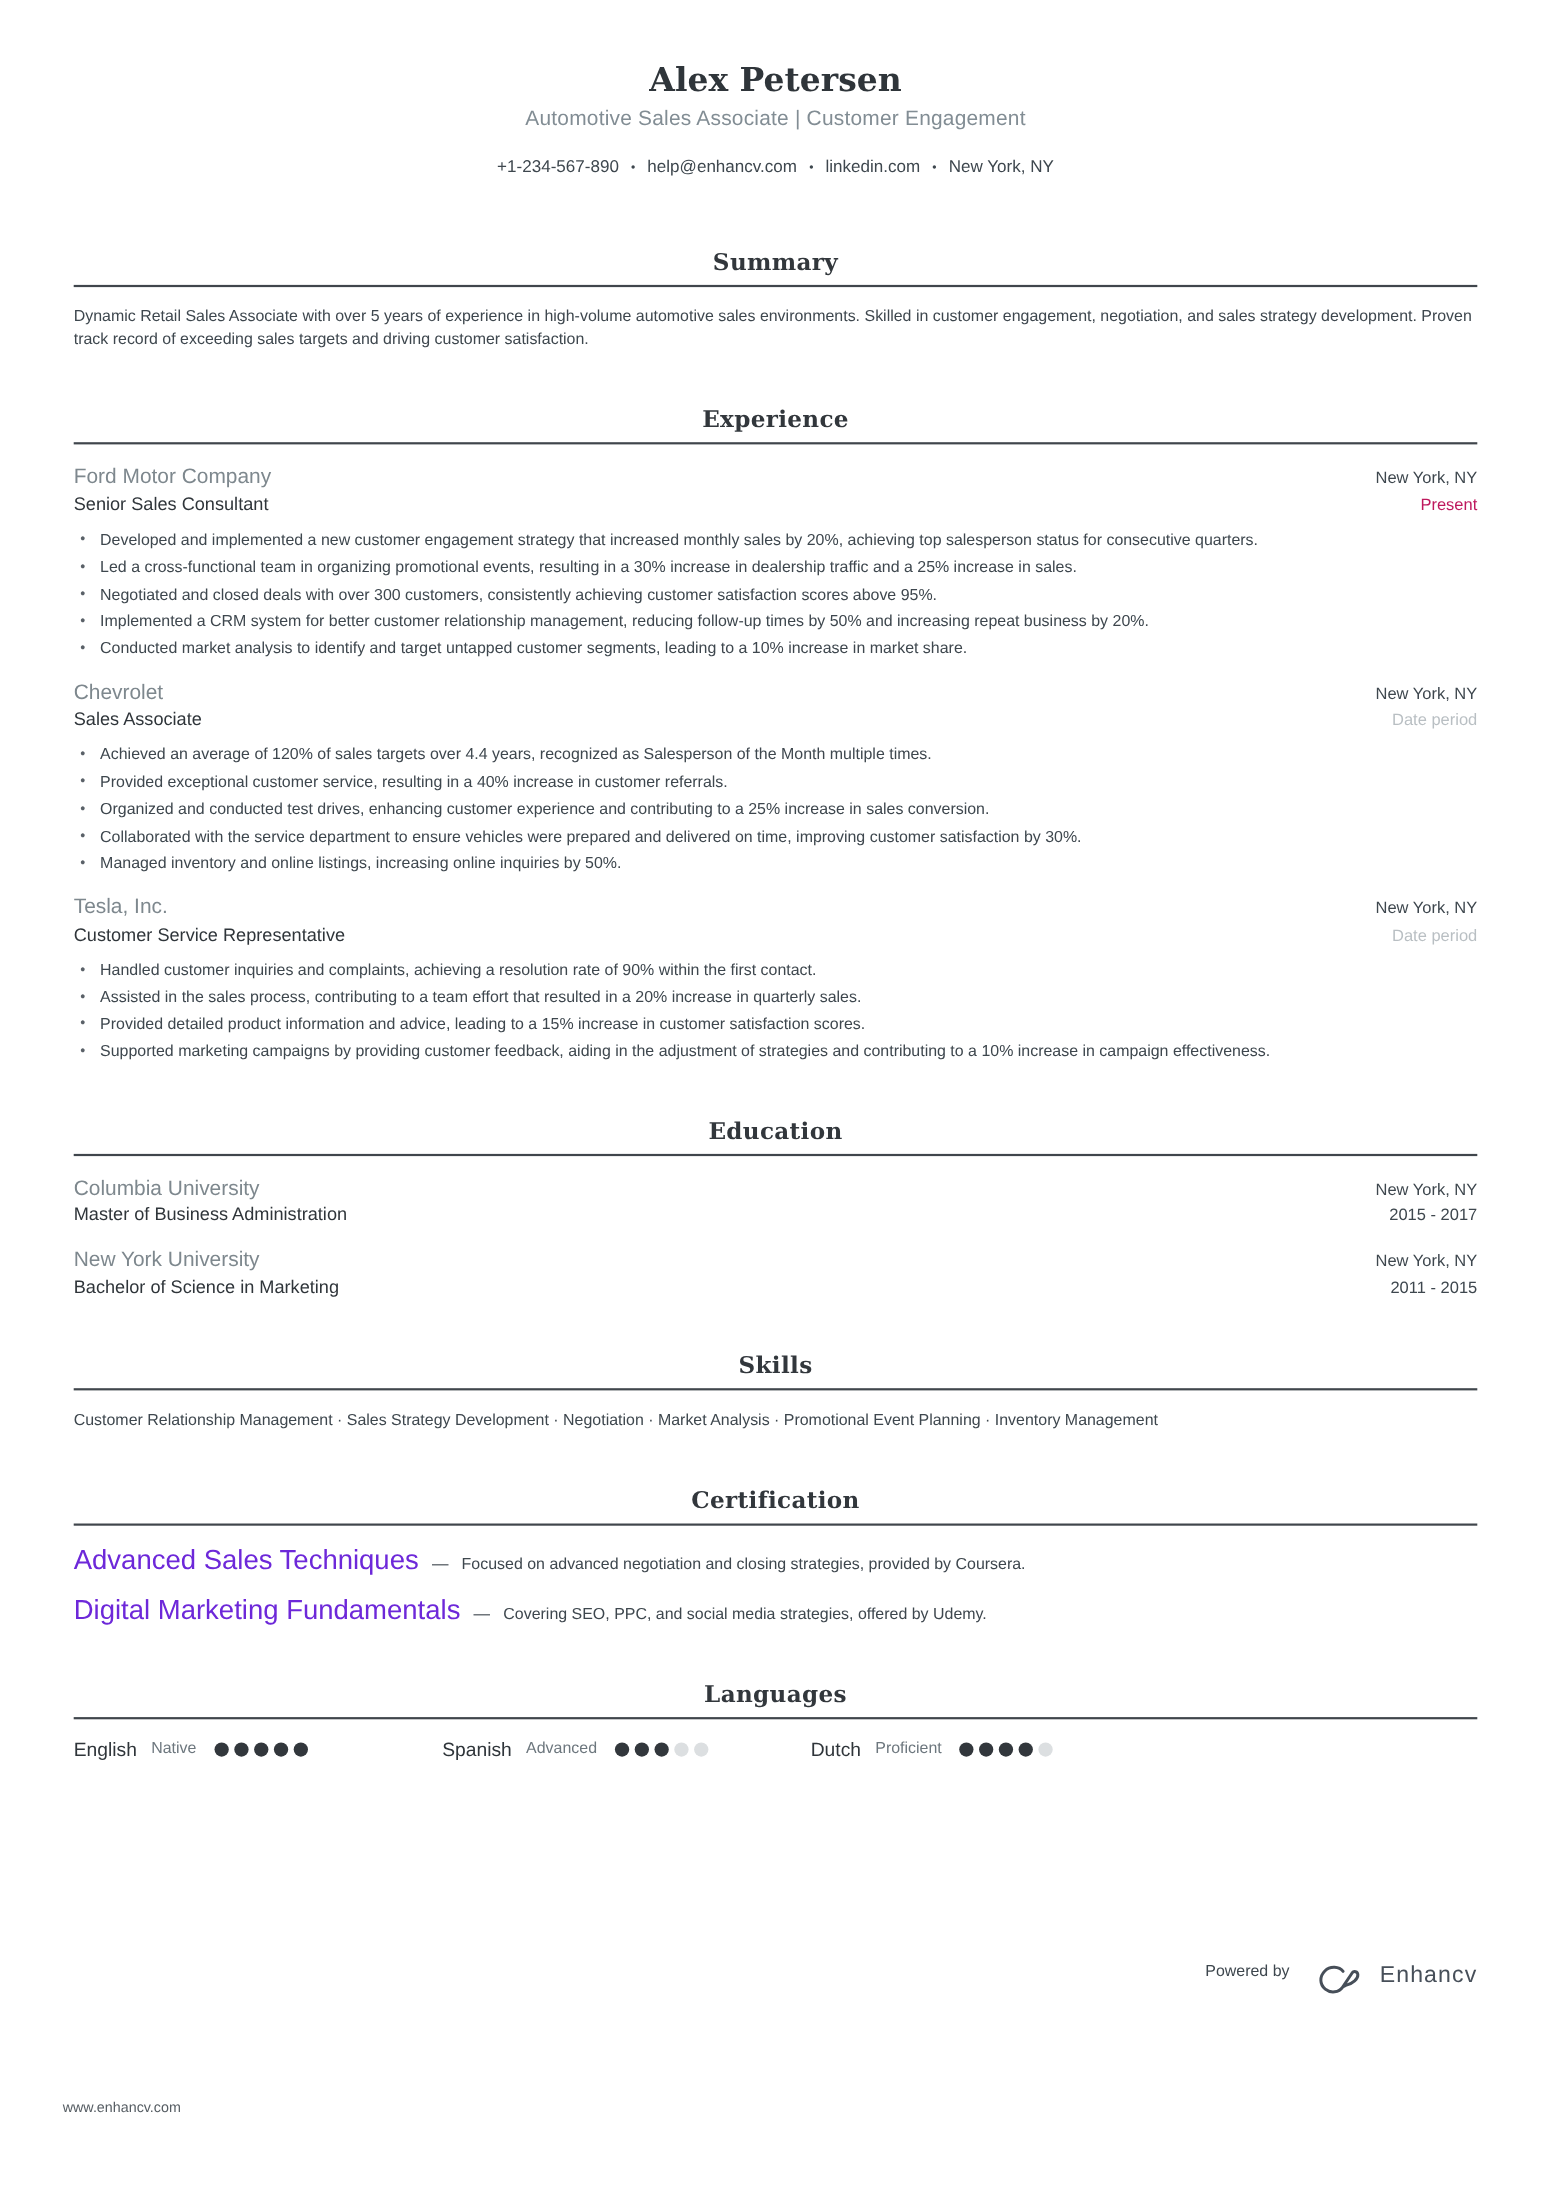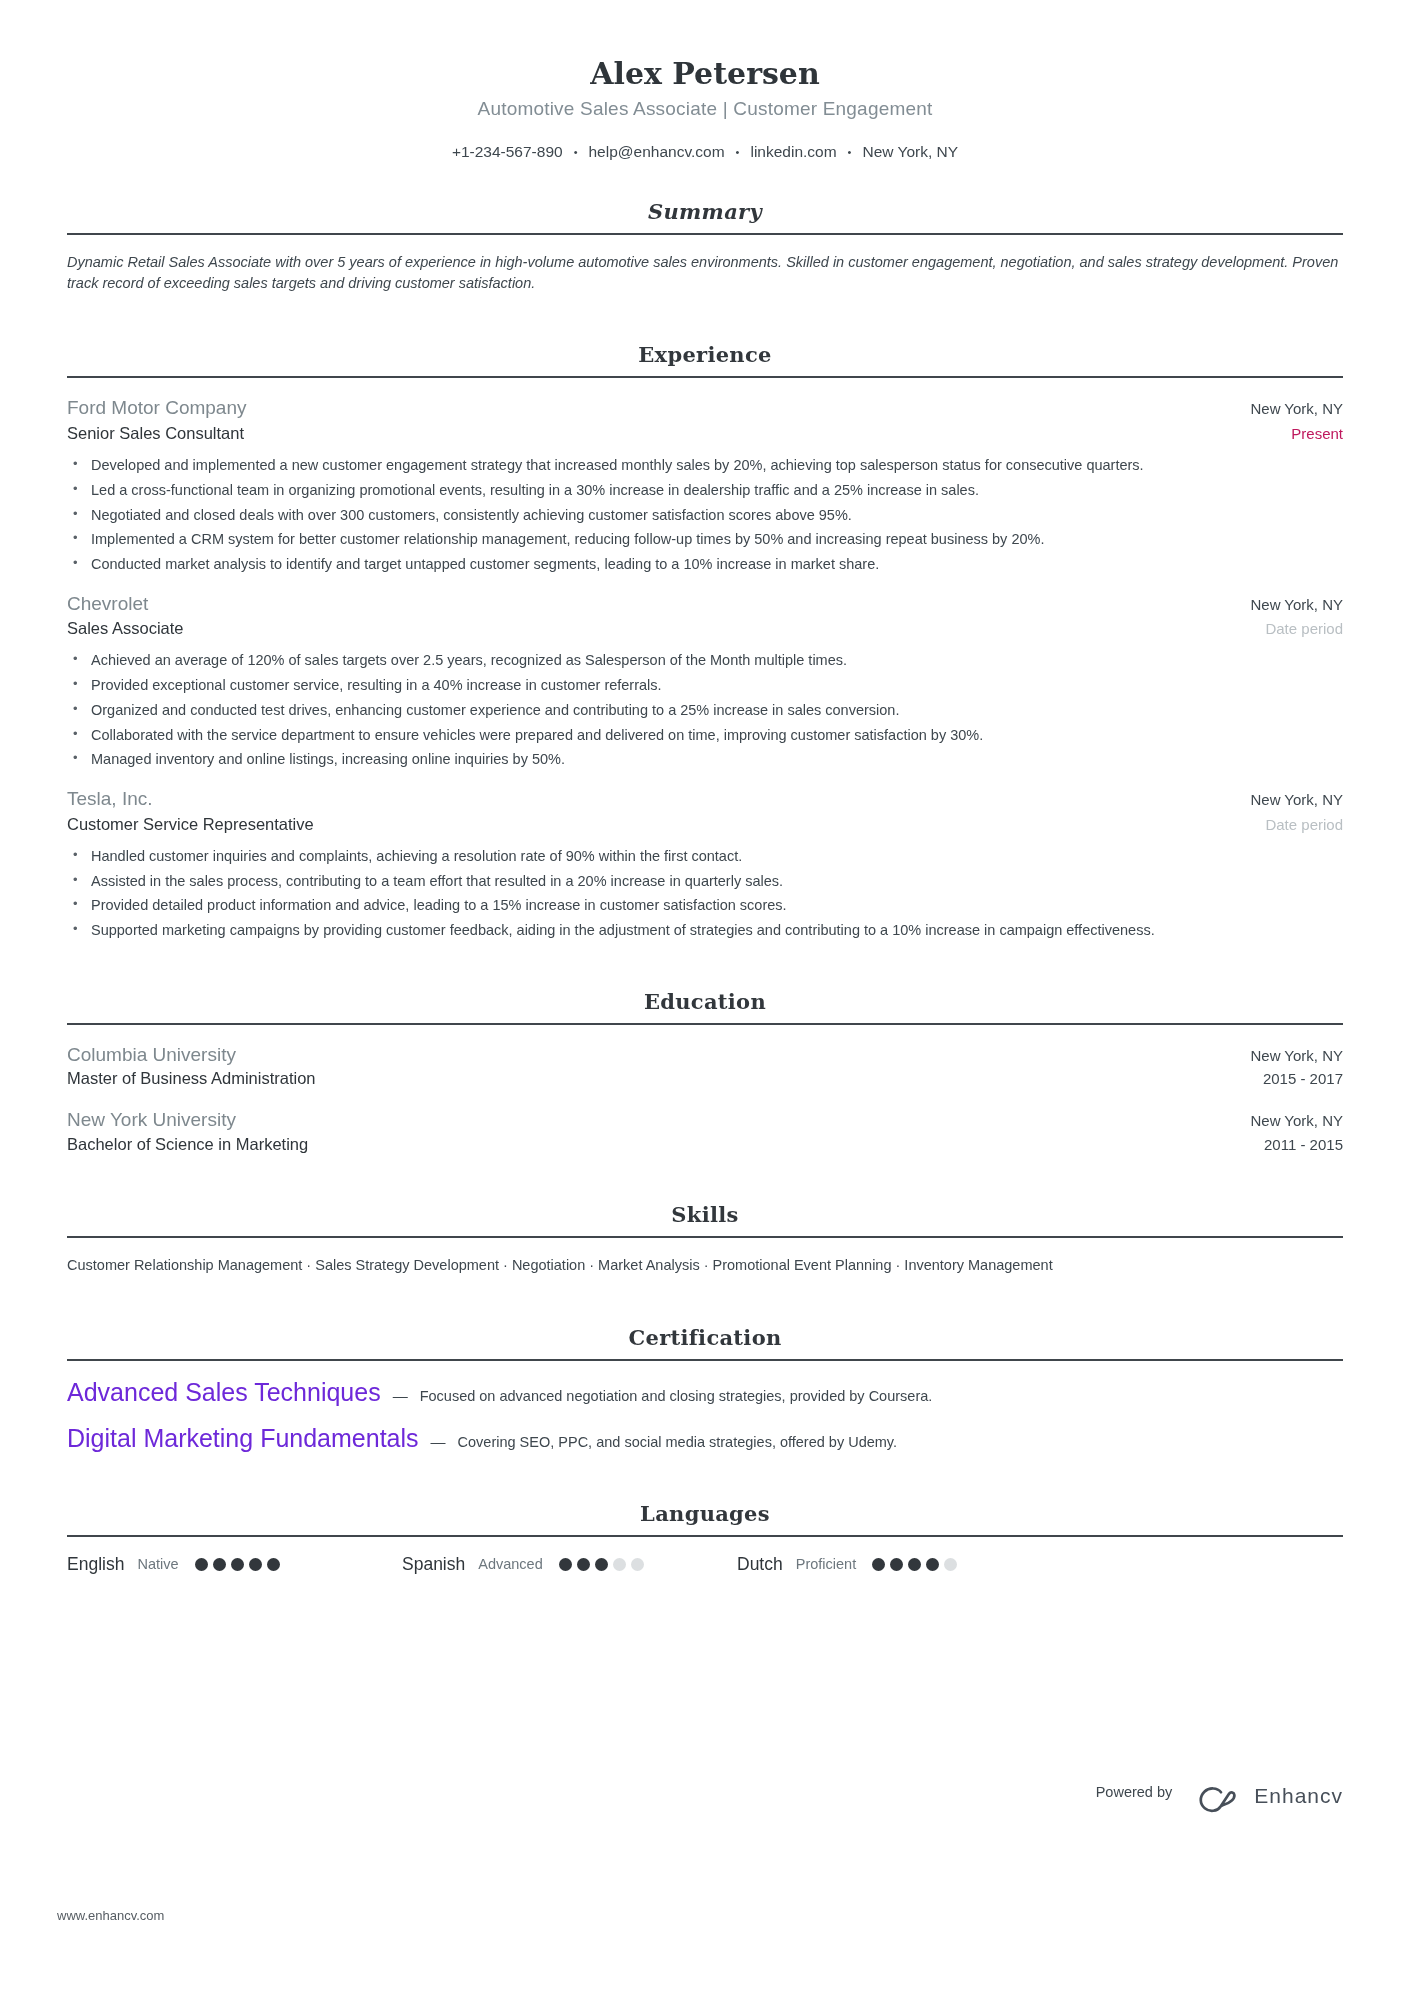--- a/index.html
+++ b/index.html
@@ -180,21 +180,21 @@
       <span>+1-234-567-890</span>
       <span class="sep">•</span>
       <span>help@enhancv.com</span>
       <span class="sep">•</span>
       <span>linkedin.com</span>
       <span class="sep">•</span>
       <span>New York, NY</span>
     </div>
   </header>
 
-  <section style="margin-top:38px;font-style:italic;">
+  <section style="margin-top:64px;">
     <h2 class="sec-title">Summary</h2>
     <div class="sec-rule"></div>
     <div class="sec-body">
       <p class="summary-text">Dynamic Retail Sales Associate with over 5 years of experience in high-volume automotive sales environments. Skilled in customer engagement, negotiation, and sales strategy development. Proven track record of exceeding sales targets and driving customer satisfaction.</p>
     </div>
   </section>
 
   <section>
     <h2 class="sec-title">Experience</h2>
     <div class="sec-rule"></div>
@@ -221,21 +221,21 @@
       <article class="entry">
         <div class="entry-row">
           <span class="company">Chevrolet</span>
           <span class="location">New York, NY</span>
         </div>
         <div class="entry-row">
           <span class="role">Sales Associate</span>
           <span class="period placeholder">Date period</span>
         </div>
         <ul class="bullets">
-          <li>Achieved an average of 120% of sales targets over 2.5 years, recognized as Salesperson of the Month multiple times.</li>
+          <li>Achieved an average of 120% of sales targets over 4.4 years, recognized as Salesperson of the Month multiple times.</li>
           <li>Provided exceptional customer service, resulting in a 40% increase in customer referrals.</li>
           <li>Organized and conducted test drives, enhancing customer experience and contributing to a 25% increase in sales conversion.</li>
           <li>Collaborated with the service department to ensure vehicles were prepared and delivered on time, improving customer satisfaction by 30%.</li>
           <li>Managed inventory and online listings, increasing online inquiries by 50%.</li>
         </ul>
       </article>
 
       <article class="entry">
         <div class="entry-row">
           <span class="company">Tesla, Inc.</span>

